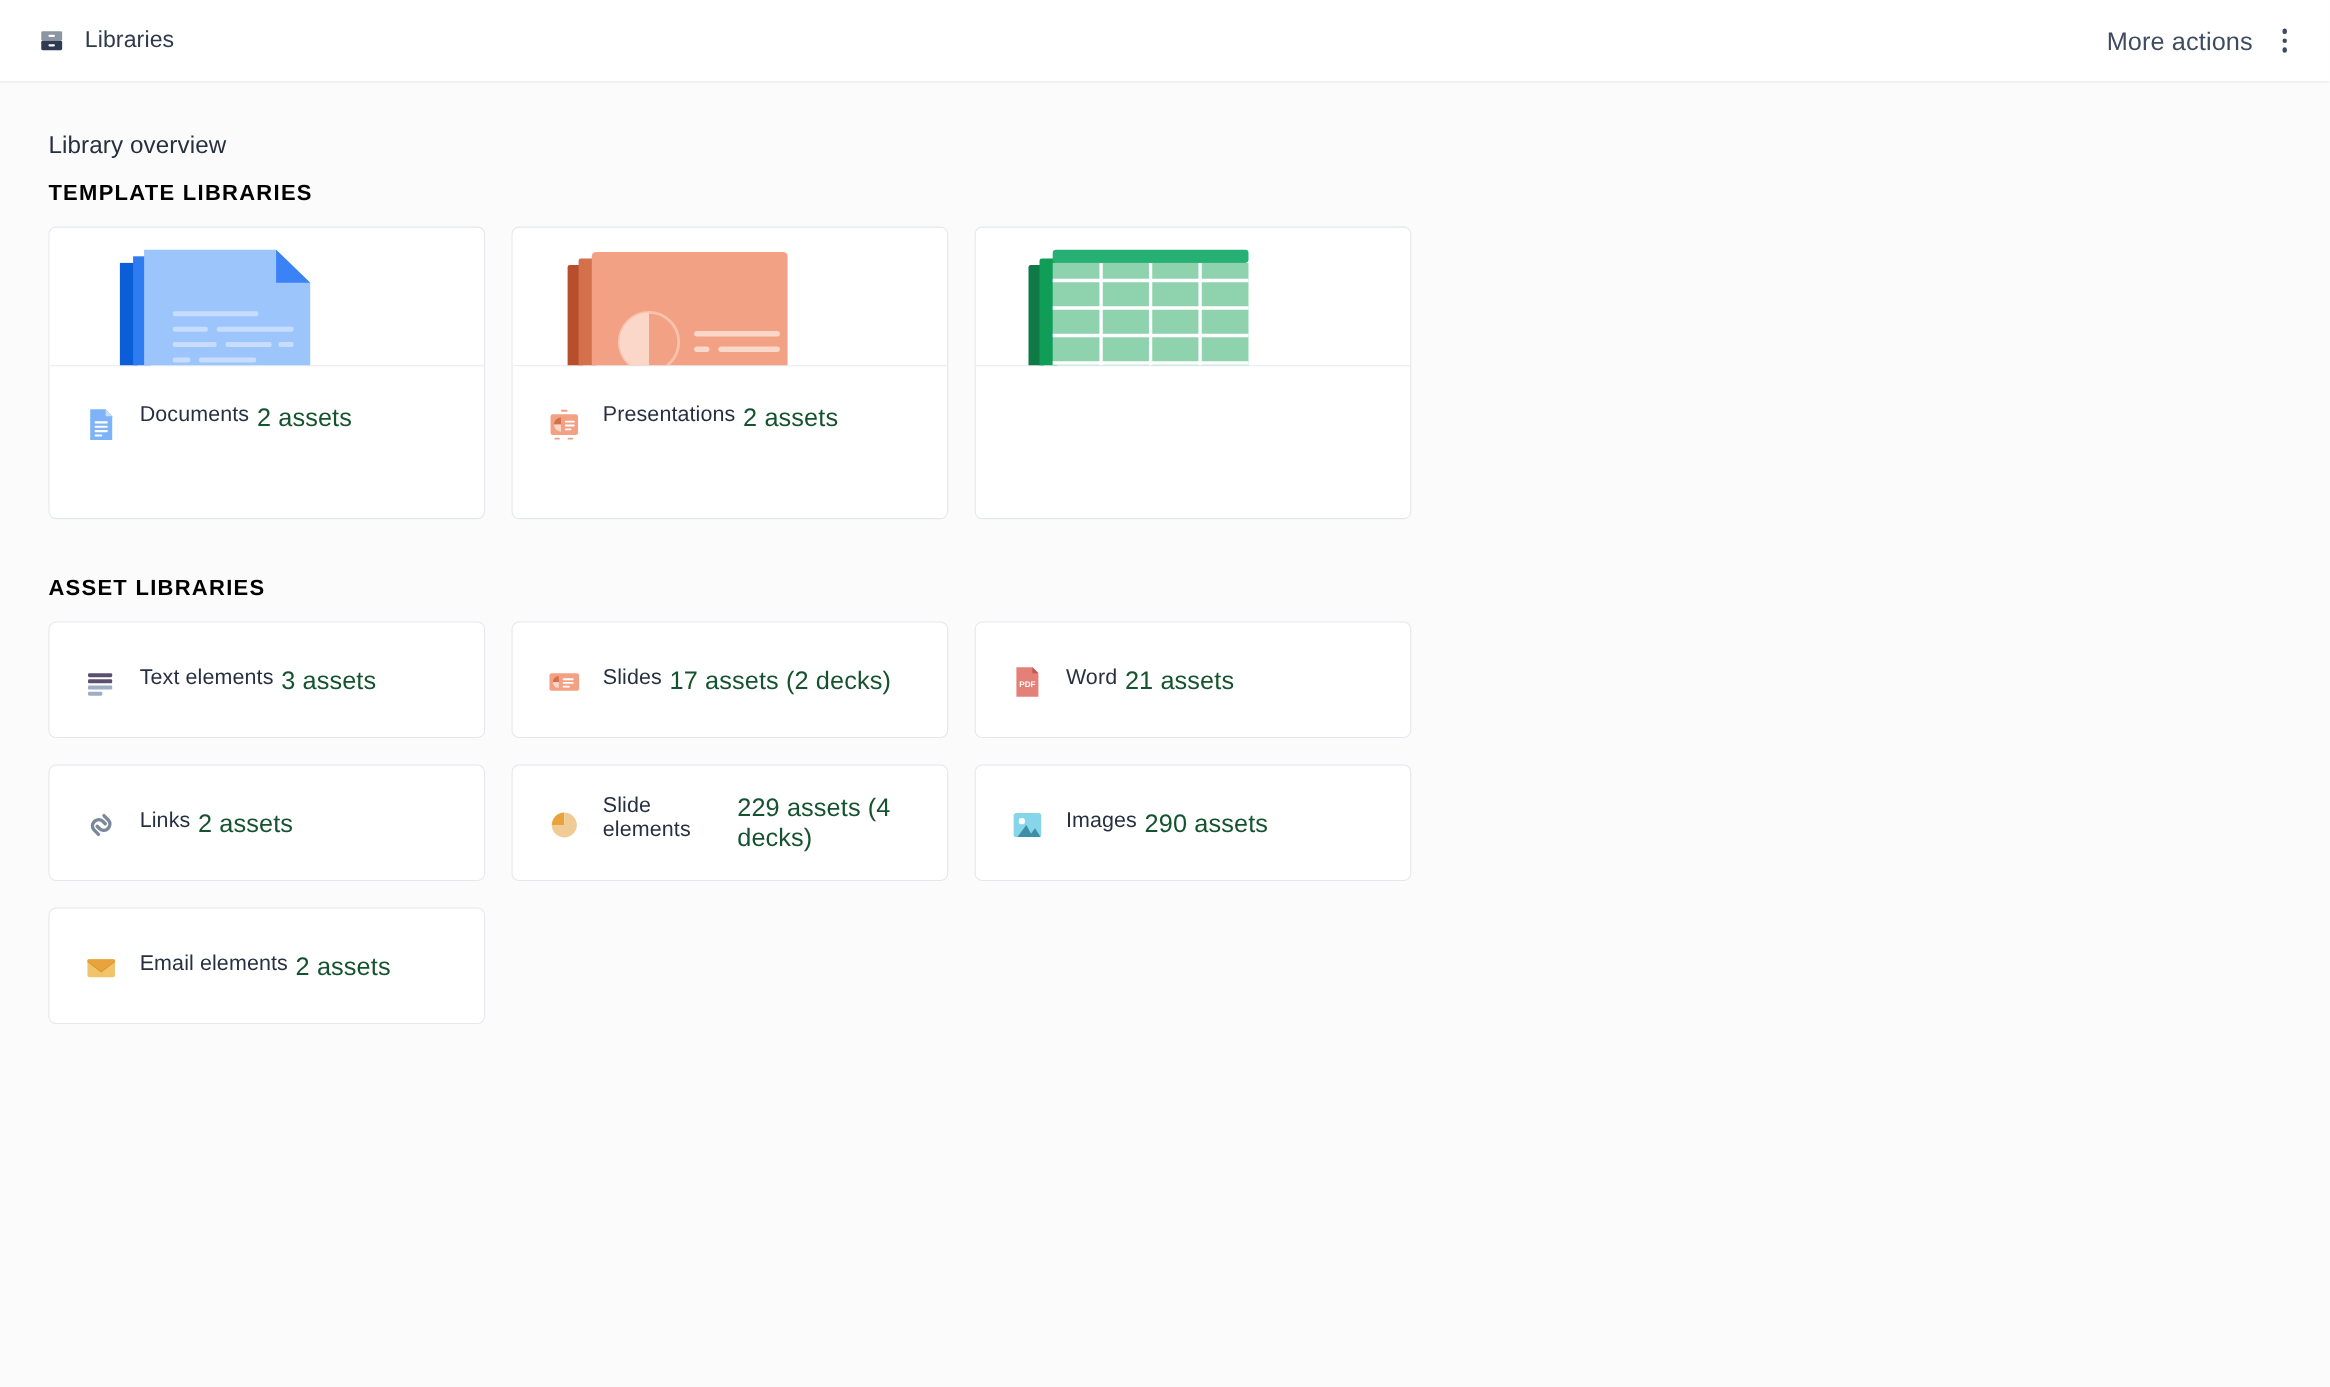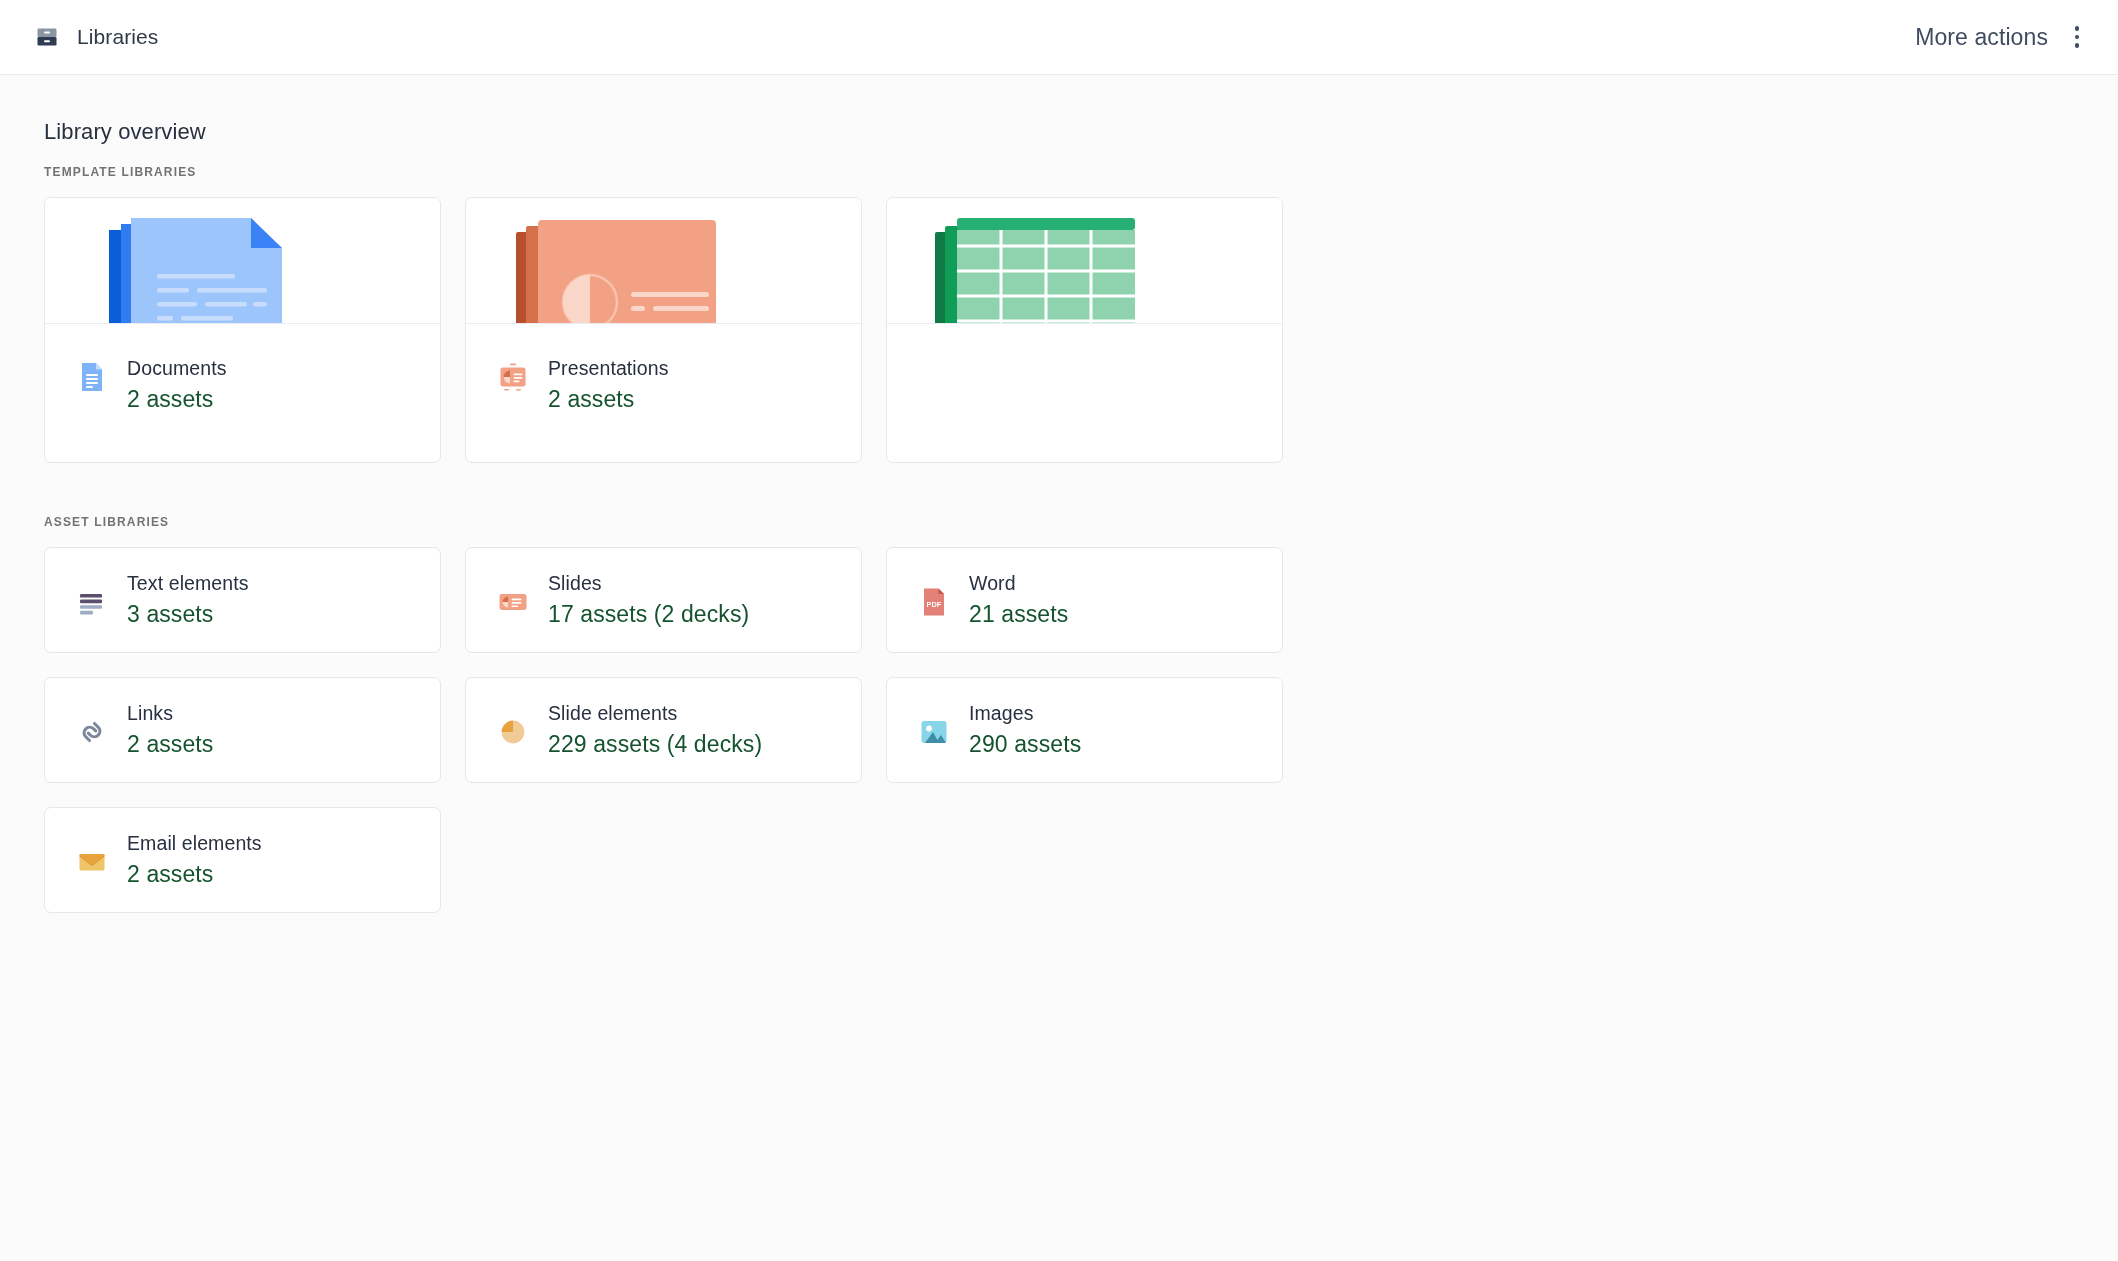--- a/index.html
+++ b/index.html
@@ -52,24 +52,24 @@
     margin-bottom:20px;
   }
   .overview-desc{
     font-size:18.5px;
     line-height:30px;
     color:#4e5a6b;
     max-width:790px;
     margin-bottom:44px;
   }
   .section-head{
-    font-size:12px;
+    font-size:20px;
     font-weight:700;
     letter-spacing:1.15px;
-    color:#737373;
+    color:#000000;
     text-transform:uppercase;
     margin-bottom:18px;
   }
 
   
   .grid{
     display:grid;
     grid-template-columns:repeat(3,397px);
     gap:24px 24px;
   }
@@ -94,21 +94,21 @@
   }
   .hero svg{position:absolute;left:0;top:0;display:block;}
   .card-body{
     flex:1;
     display:flex;
     align-items:flex-start;
     gap:18px;
     padding:33px 0 0 30px;
   }
   .card-icon{width:34px;height:34px;flex:none;display:block;margin-top:3px;}
-  .card-text{display:flex;flex-direction:column;gap:7px;}
+  .card-text{display:flex;gap:7px;}
   .card-title{font-size:19.5px;color:#273040;letter-spacing:.1px;line-height:1.15;}
   .card-sub{font-size:23px;color:#14532d;letter-spacing:.1px;}
 
   
   .card.asset{
     height:106px;
     display:flex;
     align-items:center;
     gap:18px;
     padding:0 0 0 30px;

